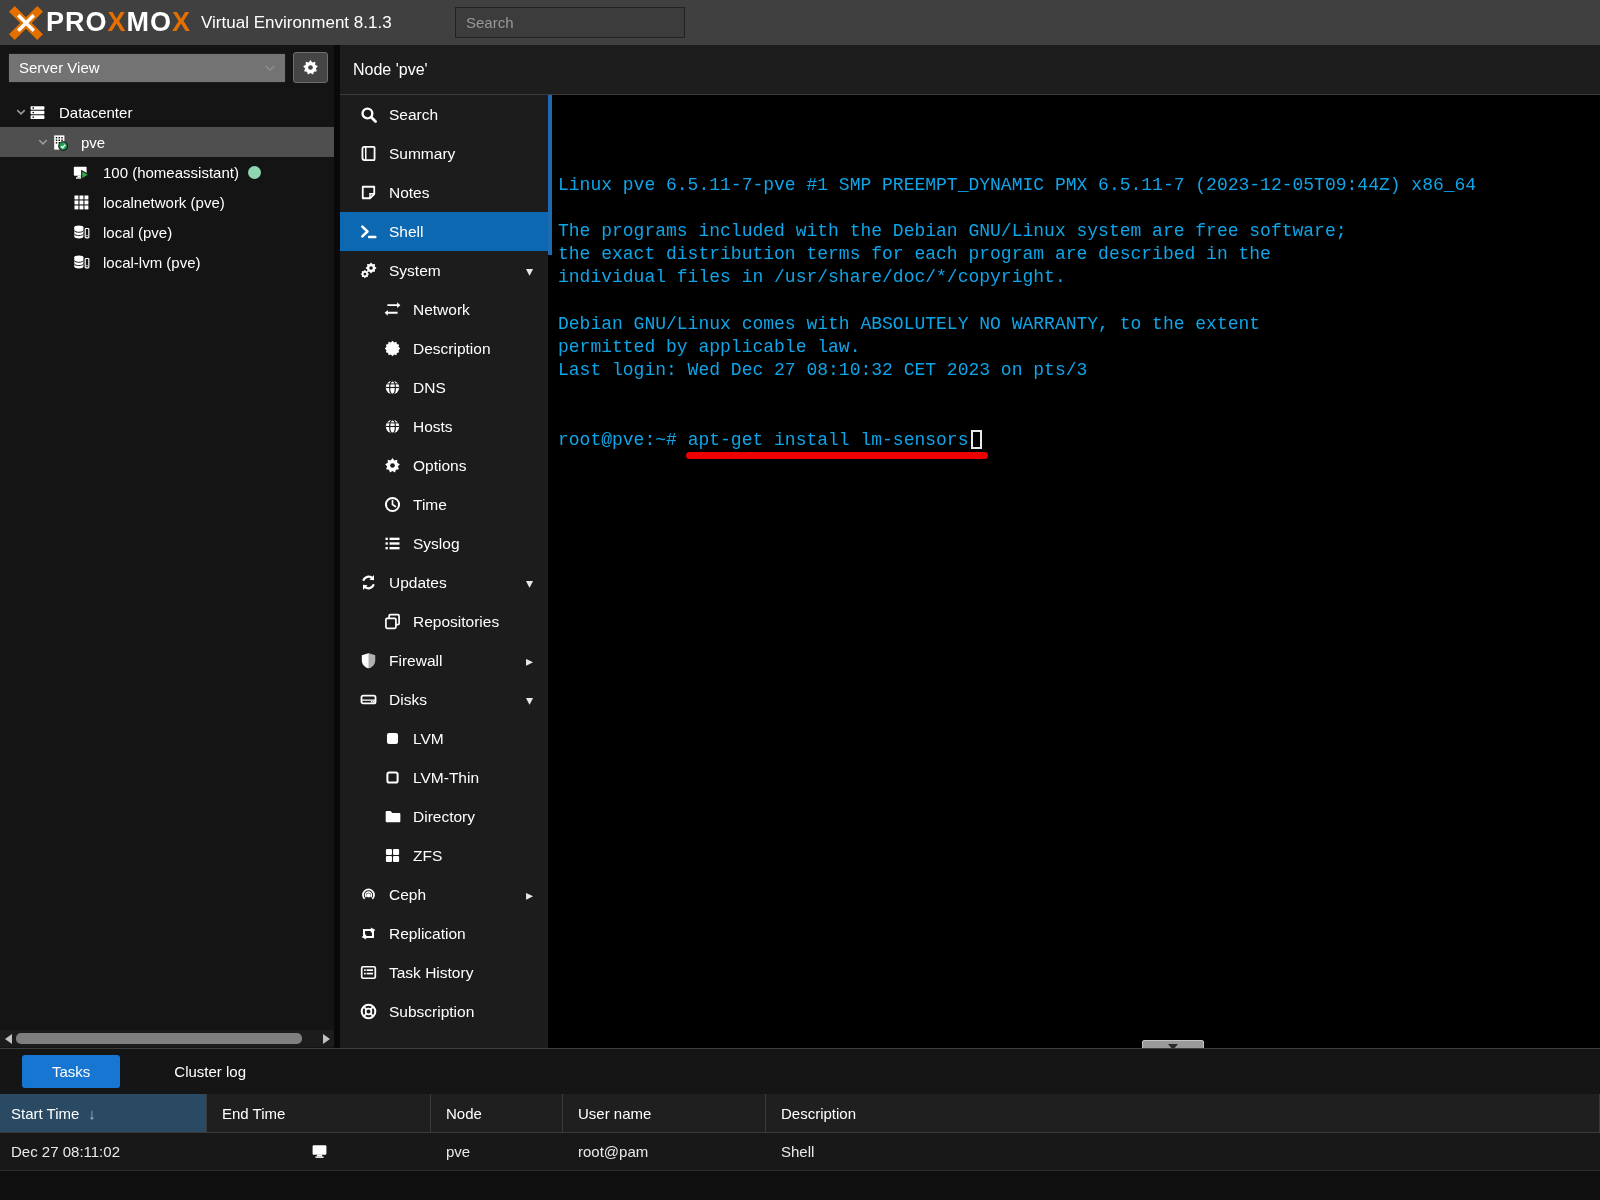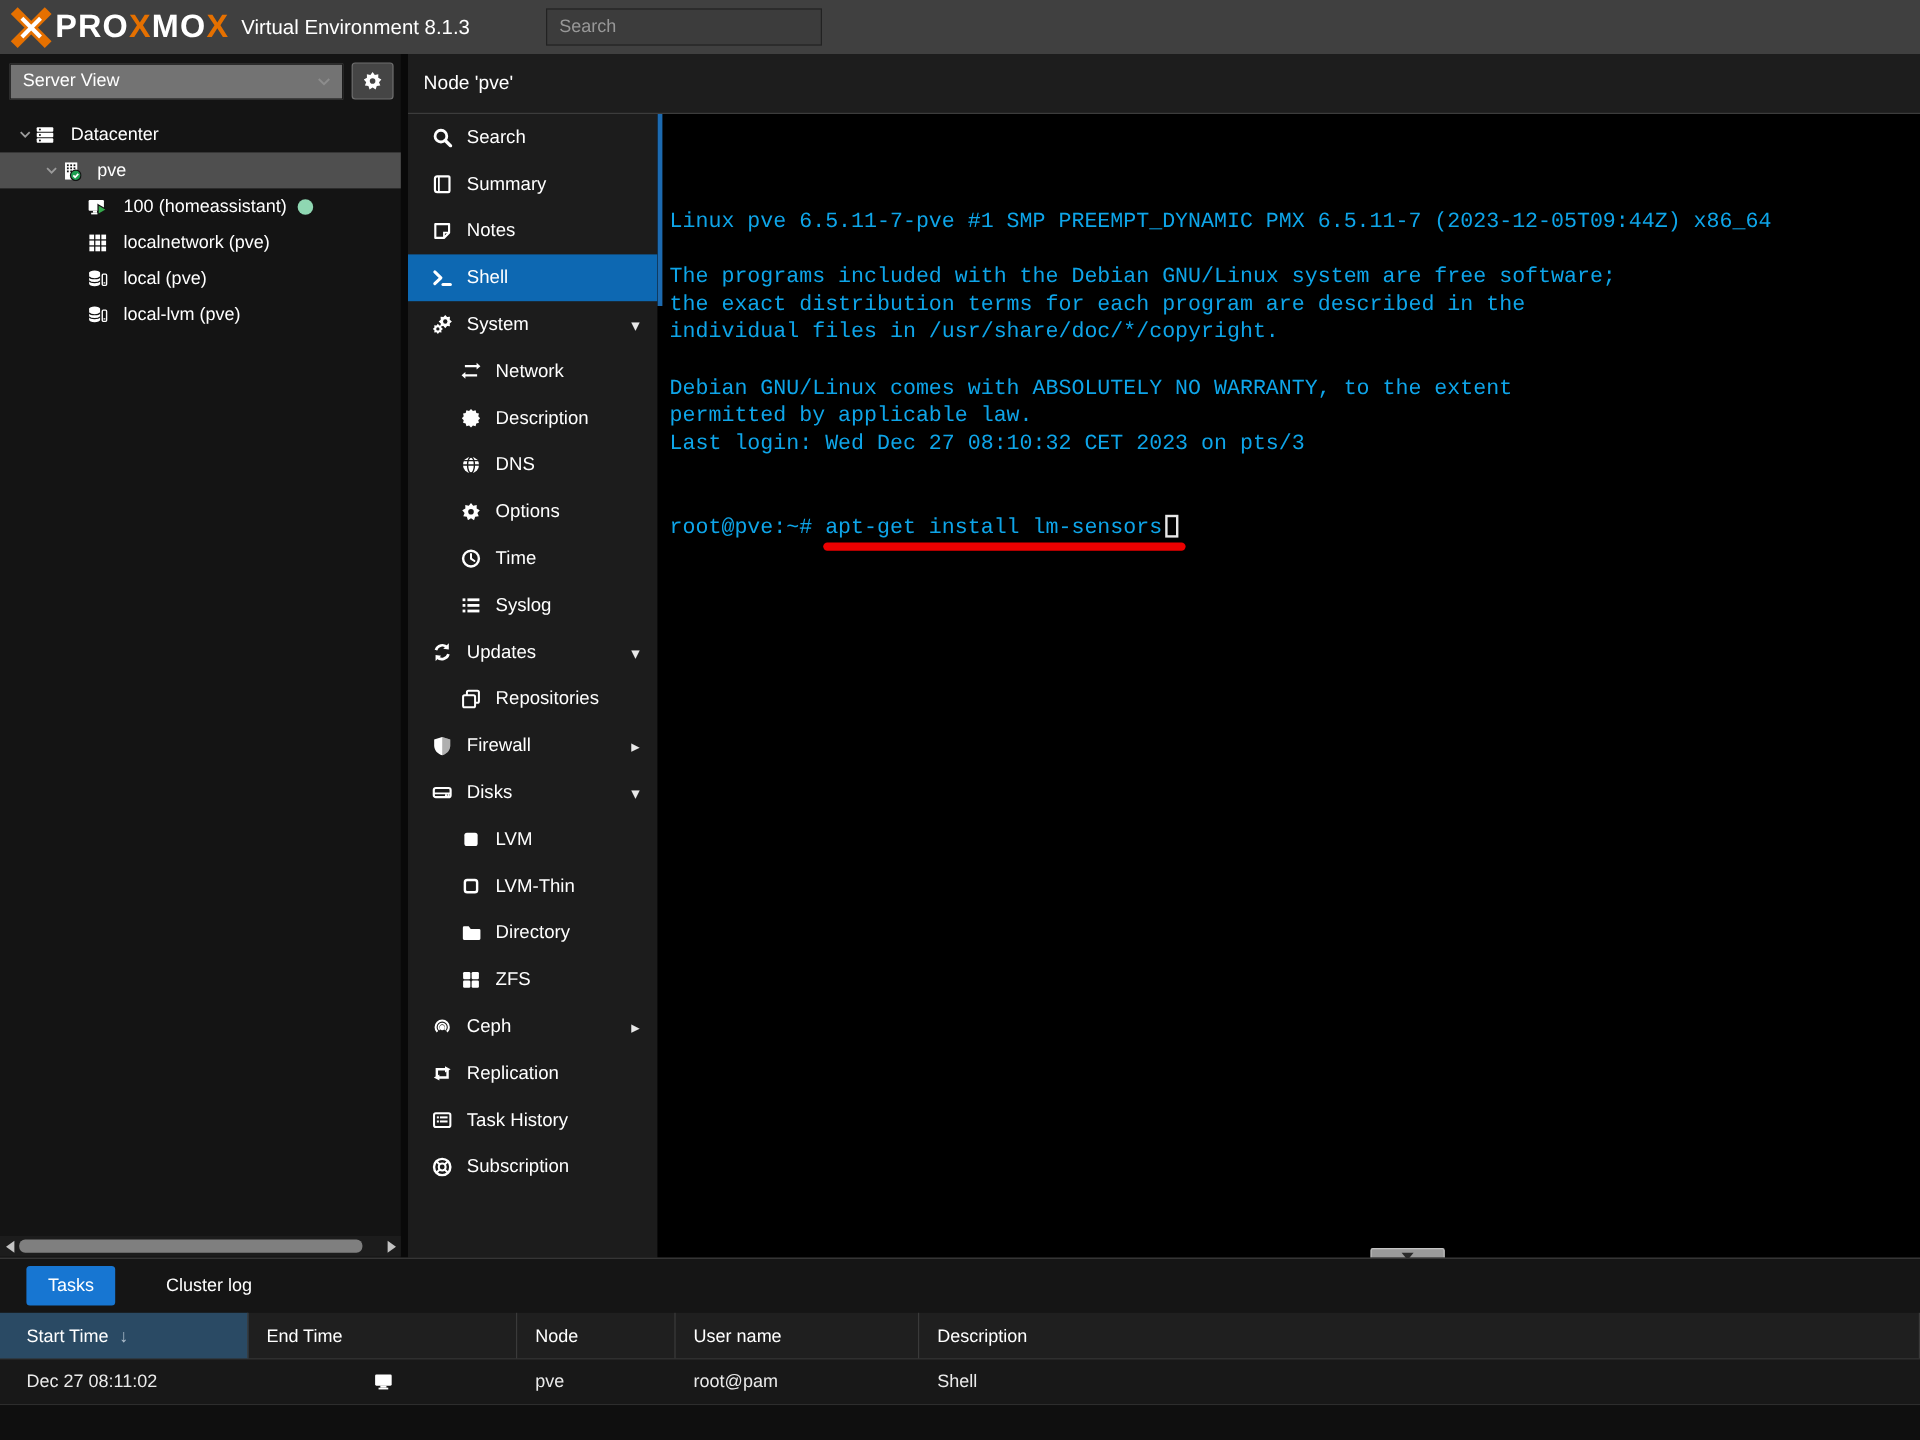--- a/index.html
+++ b/index.html
@@ -63,30 +63,30 @@
   #terminal-cursor{display:inline-block;width:11px;height:19px;border:2px solid #e8e8e8;margin-left:3px;vertical-align:-4px;}
 
   
   #panel-collapse-handle{position:absolute;left:1142px;top:1040px;width:62px;height:13px;background:#9a9a9a;
     border:1px solid #c4c4c4;border-radius:2px;display:flex;align-items:center;justify-content:center;}
   #panel-collapse-handle .tri-down{width:0;height:0;border-left:5px solid transparent;border-right:5px solid transparent;border-top:6px solid #2a2a2a;}
 
   
   #bottom-panel{position:absolute;left:0;top:1048px;width:1600px;height:152px;background:#151515;border-top:1px solid #3d3d3d;}
   #tabs-row{height:45px;display:flex;align-items:center;padding-left:22px;gap:24px;}
-  .tab{color:#ffffff;font-size:15px;height:33px;display:flex;align-items:center;padding:0 18px;border-radius:3px;cursor:default;}
+  .tab{color:#ffffff;font-size:15px;height:33px;display:flex;align-items:center;padding:0 30px;border-radius:3px;cursor:default;}
   .tab.active{background:var(--tasks-blue,#1776d2);}
   #task-table{width:1600px;}
   .tbl-header{height:39px;display:flex;background:#1f1f1f;border-bottom:1px solid #3a3a3a;color:#ffffff;font-size:15px;}
   .tbl-header .cell{display:flex;align-items:center;border-right:1px solid #3a3a3a;padding-left:15px;}
   .tbl-header .cell.sorted{background:var(--sorted-bg,#2a4a64);}
   .sort-arrow{color:#a9bac9;margin-left:9px;font-size:15px;}
   .tbl-row{height:38px;display:flex;color:#eaeaea;font-size:15px;border-bottom:1px solid #2d2d2d;background:#181818;}
   .tbl-row .cell{display:flex;align-items:center;padding-left:15px;}
-  .cell.c0{width:207px;padding-left:22px;}
+  .cell.c0{width:207px;padding-left:11px;}
   .cell.c1{width:224px;}
   .cell.c2{width:132px;}
   .cell.c3{width:203px;}
   .cell.c4{flex:1;}
   .cell.center{justify-content:center;padding-left:0;}
   #table-void{height:29px;background:#0f0f0f;}
   svg{display:block;}
 </style>
 </head>
 <body>
@@ -322,20 +322,31 @@
     <div class="nav-item lvl1">
       <span class="nav-icon">
         <svg width="17" height="17" viewBox="0 0 16 16">
           <circle cx="8" cy="8" r="6.3" fill="currentColor"></circle>
           <ellipse cx="8" cy="8" rx="2.7" ry="6.3" fill="none" stroke="#1c1c1c" stroke-width="1.1"></ellipse>
           <line x1="1.7" y1="8" x2="14.3" y2="8" stroke="#1c1c1c" stroke-width="1.1"></line>
           <line x1="2.6" y1="4.6" x2="13.4" y2="4.6" stroke="#1c1c1c" stroke-width=".9"></line>
         </svg>
       </span>
       <span>DNS</span>
+    </div>
+    <div class="nav-item lvl1">
+      <span class="nav-icon">
+        <svg width="17" height="17" viewBox="0 0 16 16">
+          <circle cx="8" cy="8" r="6.3" fill="currentColor"></circle>
+          <ellipse cx="8" cy="8" rx="2.7" ry="6.3" fill="none" stroke="#1c1c1c" stroke-width="1.1"></ellipse>
+          <line x1="1.7" y1="8" x2="14.3" y2="8" stroke="#1c1c1c" stroke-width="1.1"></line>
+          <line x1="2.6" y1="4.6" x2="13.4" y2="4.6" stroke="#1c1c1c" stroke-width=".9"></line>
+        </svg>
+      </span>
+      <span>Hosts</span>
     </div>
     <div class="nav-item lvl1">
       <span class="nav-icon">
         <svg width="17" height="17" viewBox="0 0 16 16">
           <path d="M8.00,1.00L9.74,3.21L12.50,2.64L12.42,5.45L14.89,6.78L13.02,8.89L14.06,11.50L11.28,11.91L10.39,14.58L8.00,13.10L5.61,14.58L4.72,11.91L1.94,11.50L2.98,8.89L1.11,6.78L3.58,5.45L3.50,2.64L6.26,3.21Z" fill="currentColor"></path>
           <circle cx="8" cy="8" r="2.2" fill="#1c1c1c"></circle>
         </svg>
       </span>
       <span>Options</span>
     </div>

